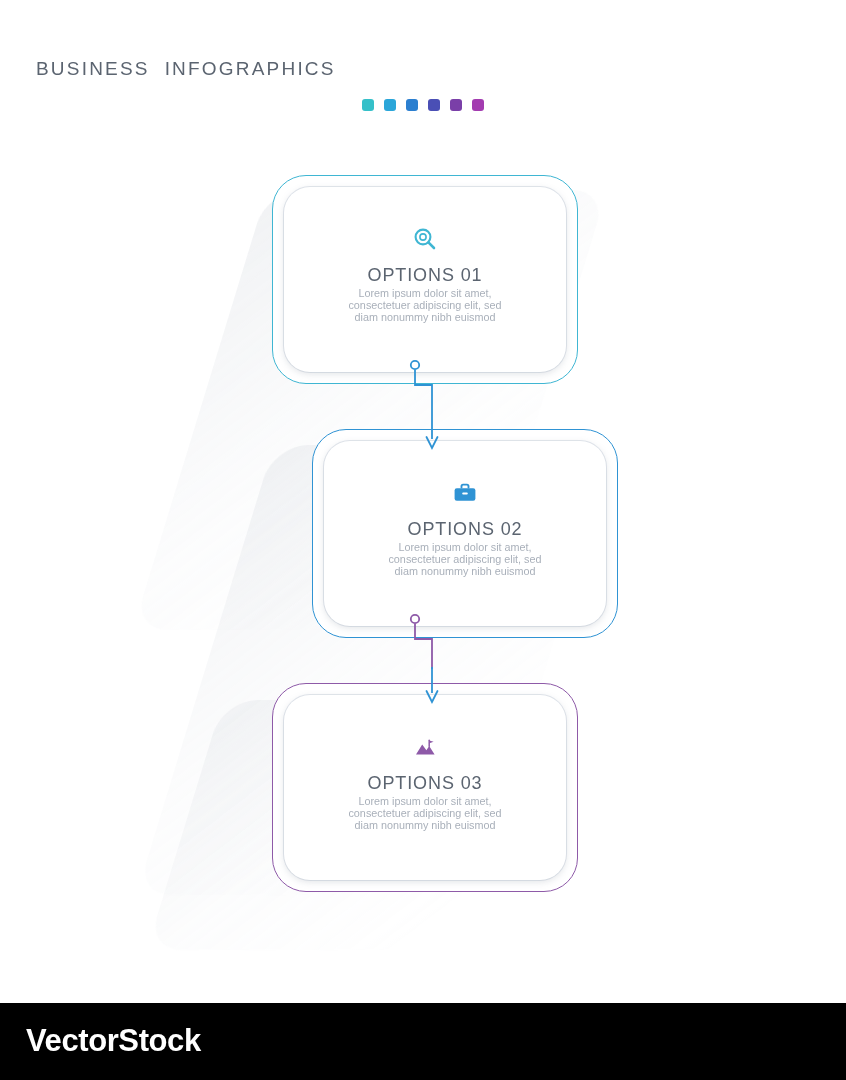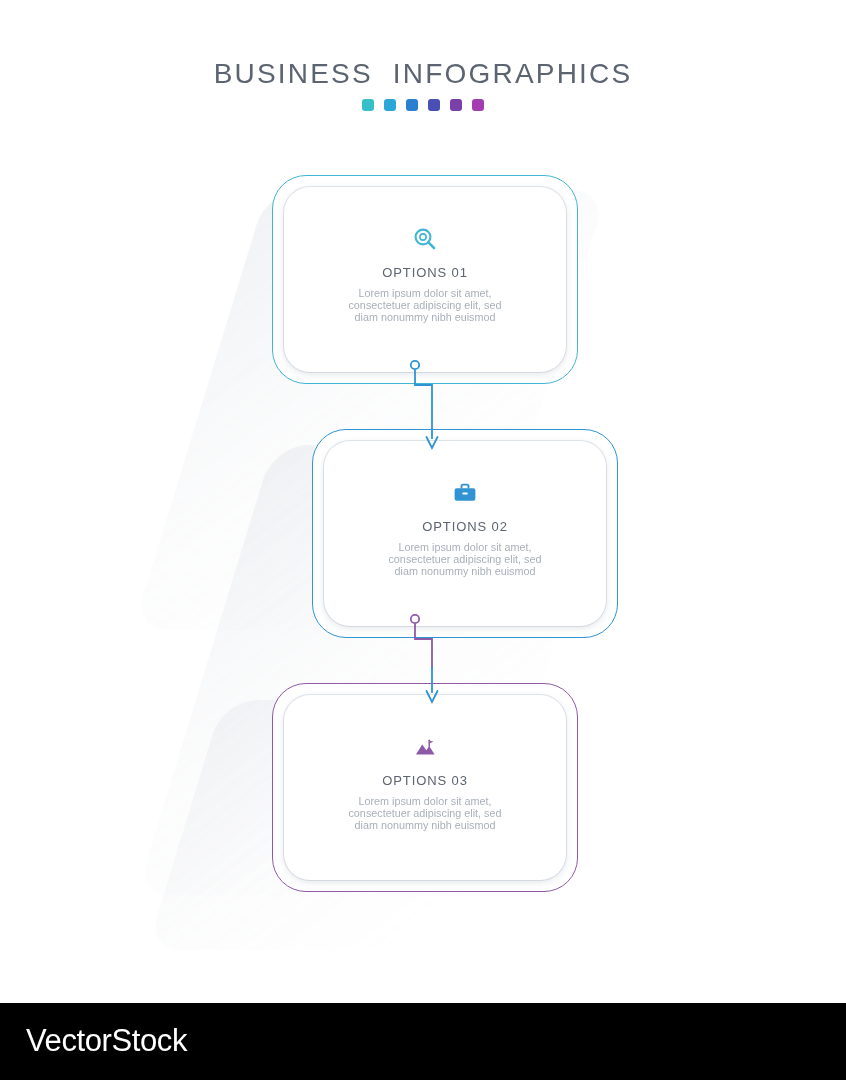--- a/index.html
+++ b/index.html
@@ -21,26 +21,26 @@
     background: #ffffff;
     overflow: hidden;
   }
 
   
   .title {
     position: absolute;
     left: 0;
     top: 58px;
     width: 846px;
-    text-align: center;
-    font-size: 28px;
+    font-size: 19px;
     letter-spacing: 2.2px;
     color: #5b6470;
     font-family: "Liberation Sans", sans-serif;
     white-space: pre;
+    padding-left: 36px;
   }
 
   .dots {
     position: absolute;
     left: 0;
     top: 99px;
     width: 846px;
     display: flex;
     justify-content: center;
     gap: 10px;
@@ -95,21 +95,21 @@
     text-align: center;
   }
   .icon-wrap svg { display: inline-block; }
 
   .step-title {
     position: absolute;
     left: 0;
     top: 78px;
     width: 282px;
     text-align: center;
-    font-size: 13px;
+    font-size: 18px;
     letter-spacing: 0.9px;
     color: #5b6470;
   }
   .step-desc {
     position: absolute;
     left: 0;
     top: 100px;
     width: 282px;
     text-align: center;
     font-size: 10.8px;
@@ -128,21 +128,21 @@
     top: 1003px;
     width: 846px;
     height: 77px;
     background: #000000;
   }
   #footer .brand {
     position: absolute;
     left: 26px;
     top: 20px;
     font-size: 31px;
-    font-weight: normal;
+    font-weight: bold;
     color: #ffffff;
     letter-spacing: -0.4px;
   }
   #footer .url {
     position: absolute;
     right: 28px;
     top: 27px;
     font-size: 19px;
     color: #ffffff;
   }

